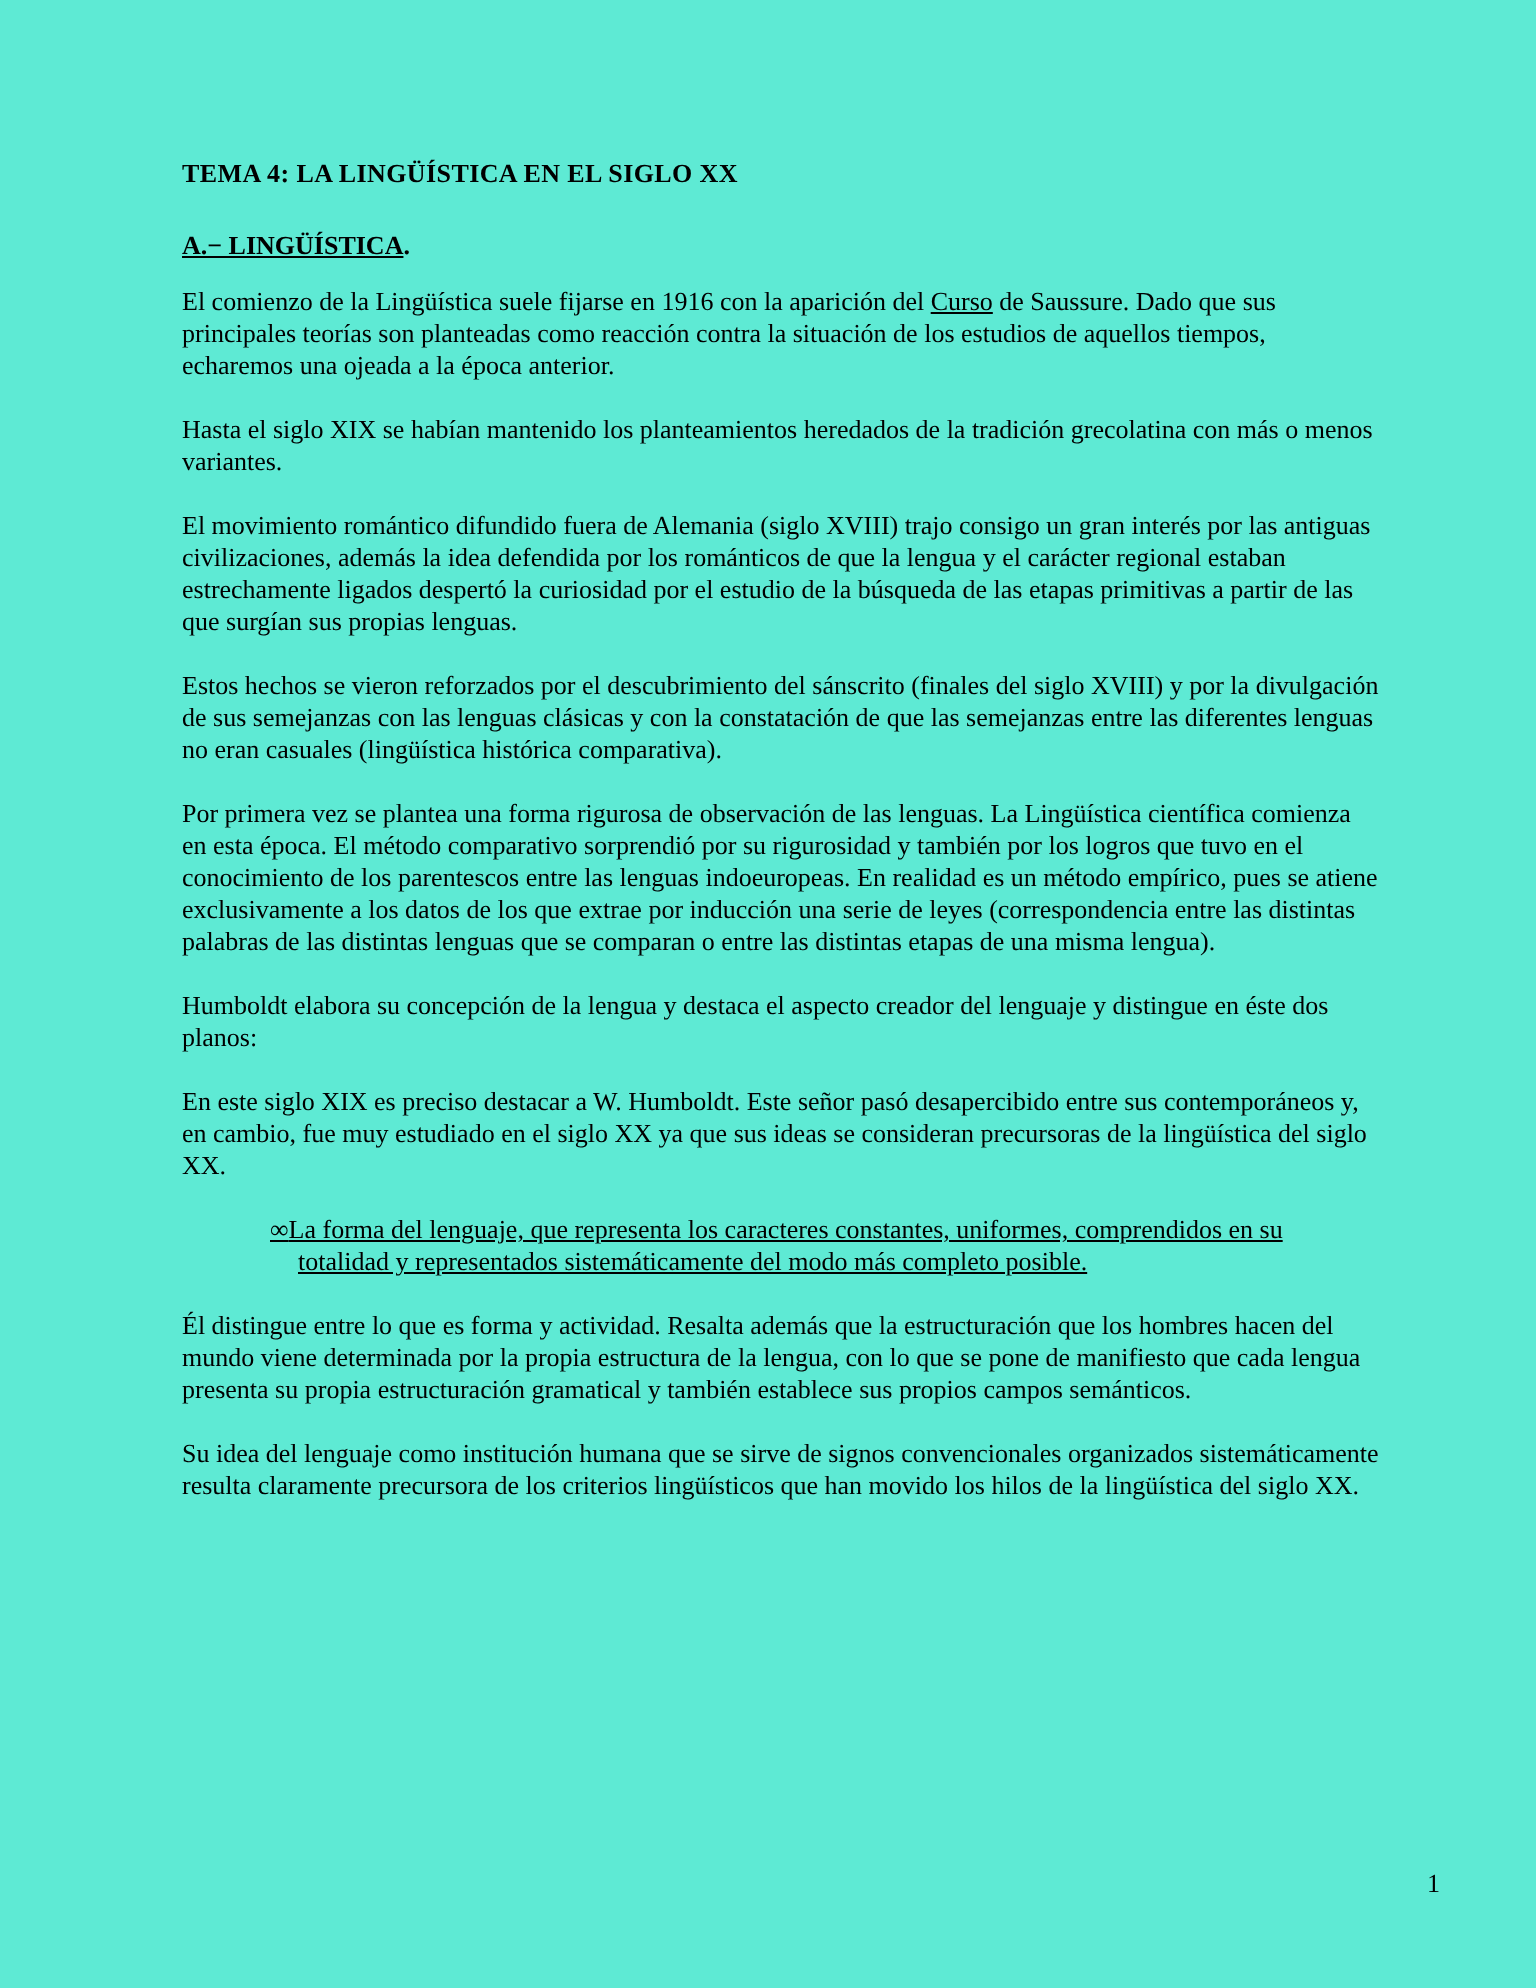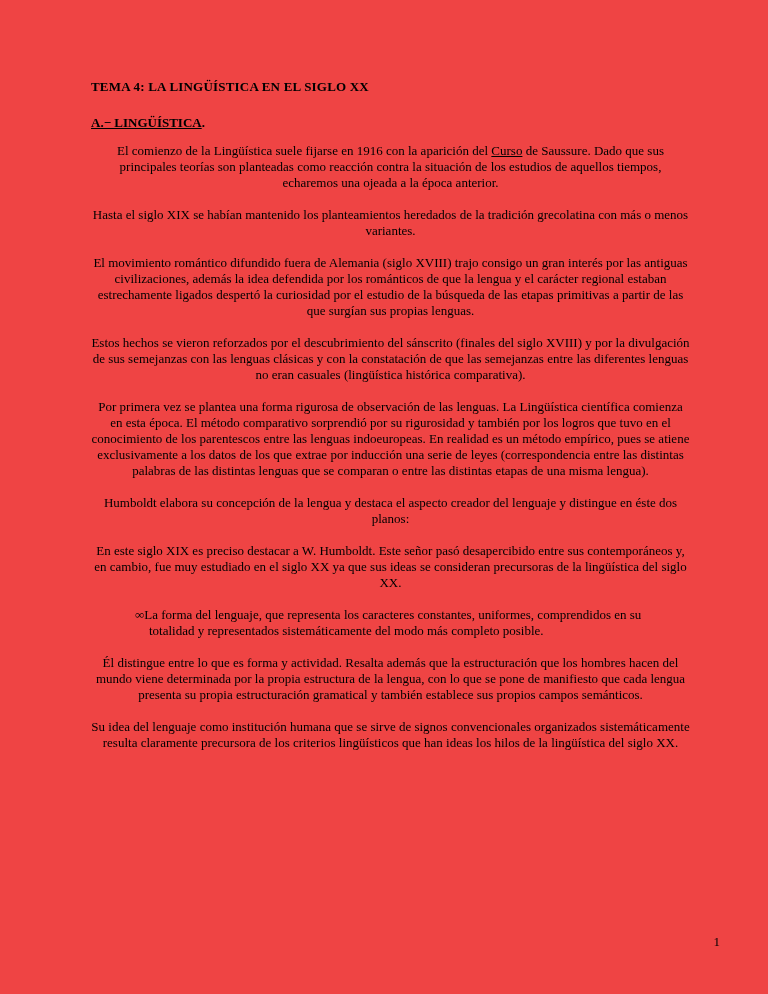--- a/index.html
+++ b/index.html
@@ -9,48 +9,49 @@
     height: 994px;
     position: relative;
     font-family: "Liberation Serif", "DejaVu Serif", serif;
     color: #000000;
     overflow: hidden;
   }
   .page {
     position: absolute;
     inset: 0;
     padding: 79px 78px 60px 91px;
-    background: #ef4444;
+    background: #5eead4;
   }
   .doc-title {
     font-size: 13px;
     font-weight: bold;
     letter-spacing: 0.2px;
     margin-bottom: 20px;
   }
   .section-heading {
     font-size: 13px;
     font-weight: bold;
     margin-bottom: 12px;
   }
   .u { text-decoration: underline; }
   .doc-body p.paragraph {
     font-size: 13px;
     line-height: 16px;
     margin-bottom: 16px;
-    text-align: center;
+    text-align: left;
   }
   .doc-body .list {
     margin: 0 0 16px 44px;
   }
   .doc-body .list-item {
     font-size: 13px;
     line-height: 16px;
     padding-left: 14px;
     text-indent: -14px;
+    text-decoration: underline;
   }
   .page-number {
     position: absolute;
     right: 48px;
     bottom: 44px;
     font-size: 13px;
   }
 </style>
 </head>
 <body>
@@ -63,16 +64,16 @@
       <p class="paragraph"><span>Hasta el siglo XIX se habían mantenido los planteamientos heredados de la tradición grecolatina con más o menos variantes.</span></p>
       <p class="paragraph"><span>El movimiento romántico difundido fuera de Alemania (siglo XVIII) trajo consigo un gran interés por las antiguas civilizaciones, además la idea defendida por los románticos de que la lengua y el carácter regional estaban estrechamente ligados despertó la curiosidad por el estudio de la búsqueda de las etapas primitivas a partir de las que surgían sus propias lenguas.</span></p>
       <p class="paragraph"><span>Estos hechos se vieron reforzados por el descubrimiento del sánscrito (finales del siglo XVIII) y por la divulgación de sus semejanzas con las lenguas clásicas y con la constatación de que las semejanzas entre las diferentes lenguas no eran casuales (lingüística histórica comparativa).</span></p>
       <p class="paragraph"><span>Por primera vez se plantea una forma rigurosa de observación de las lenguas. La Lingüística científica comienza en esta época. El método comparativo sorprendió por su rigurosidad y también por los logros que tuvo en el conocimiento de los parentescos entre las lenguas indoeuropeas. En realidad es un método empírico, pues se atiene exclusivamente a los datos de los que extrae por inducción una serie de leyes (correspondencia entre las distintas palabras de las distintas lenguas que se comparan o entre las distintas etapas de una misma lengua).</span></p>
       <p class="paragraph"><span>Humboldt elabora su concepción de la lengua y destaca el aspecto creador del lenguaje y distingue en éste dos planos:</span></p>
       <p class="paragraph"><span>En este siglo XIX es preciso destacar a W. Humboldt. Este señor pasó desapercibido entre sus contemporáneos y, en cambio, fue muy estudiado en el siglo XX ya que sus ideas se consideran precursoras de la lingüística del siglo XX.</span></p>
       <div class="list">
         <div class="list-item"><span>∞</span><span>La forma del lenguaje, que representa los caracteres constantes, uniformes, comprendidos en su totalidad y representados sistemáticamente del modo más completo posible.</span></div>
       </div>
       <p class="paragraph"><span>Él distingue entre lo que es forma y actividad. Resalta además que la estructuración que los hombres hacen del mundo viene determinada por la propia estructura de la lengua, con lo que se pone de manifiesto que cada lengua presenta su propia estructuración gramatical y también establece sus propios campos semánticos.</span></p>
-      <p class="paragraph"><span>Su idea del lenguaje como institución humana que se sirve de signos convencionales organizados sistemáticamente resulta claramente precursora de los criterios lingüísticos que han ideas los hilos de la lingüística del siglo XX.</span></p>
+      <p class="paragraph"><span>Su idea del lenguaje como institución humana que se sirve de signos convencionales organizados sistemáticamente resulta claramente precursora de los criterios lingüísticos que han movido los hilos de la lingüística del siglo XX.</span></p>
     </div>
   <div class="page-number">1</div>
 </div>
 
 </body></html>

